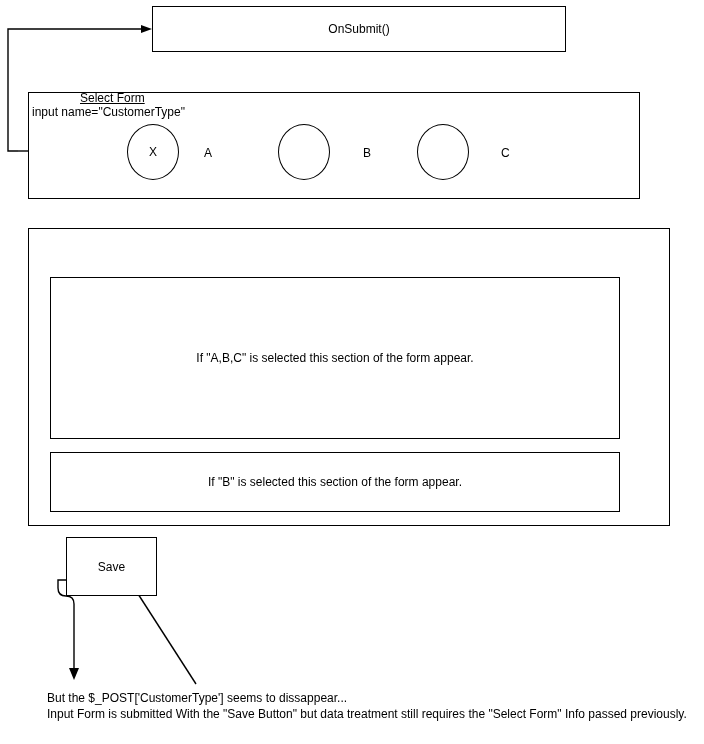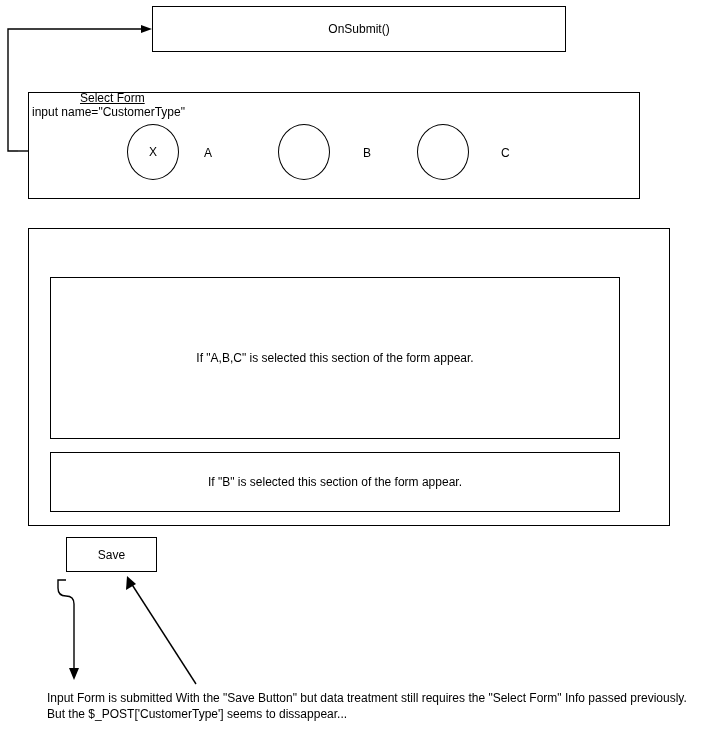--- a/index.html
+++ b/index.html
@@ -113,21 +113,21 @@
     left: 50px;
     top: 452px;
     width: 570px;
     height: 60px;
   }
   
   #save-button {
     left: 66px;
     top: 537px;
     width: 91px;
-    height: 35px;
+    height: 59px;
   }
   
   #footnote {
     position: absolute;
     left: 47px;
     top: 690px;
     width: 650px;
     font-size: 12px;
     line-height: 16px;
   }
@@ -181,15 +181,15 @@
 
 <div class="box centered-text" id="section-b">
   <span>If "B" is selected this section of the form appear.</span>
 </div>
 
 <div class="box centered-text" id="save-button">
   <span>Save</span>
 </div>
 
 <div id="footnote">
+  <div>But the $_POST['CustomerType'] seems to dissappear...</div>
   <div>Input Form is submitted With the "Save Button" but data treatment still requires the "Select Form" Info passed previously.</div>
-  <div>But the $_POST['CustomerType'] seems to dissappear...</div>
 </div>
 
 </body></html>

